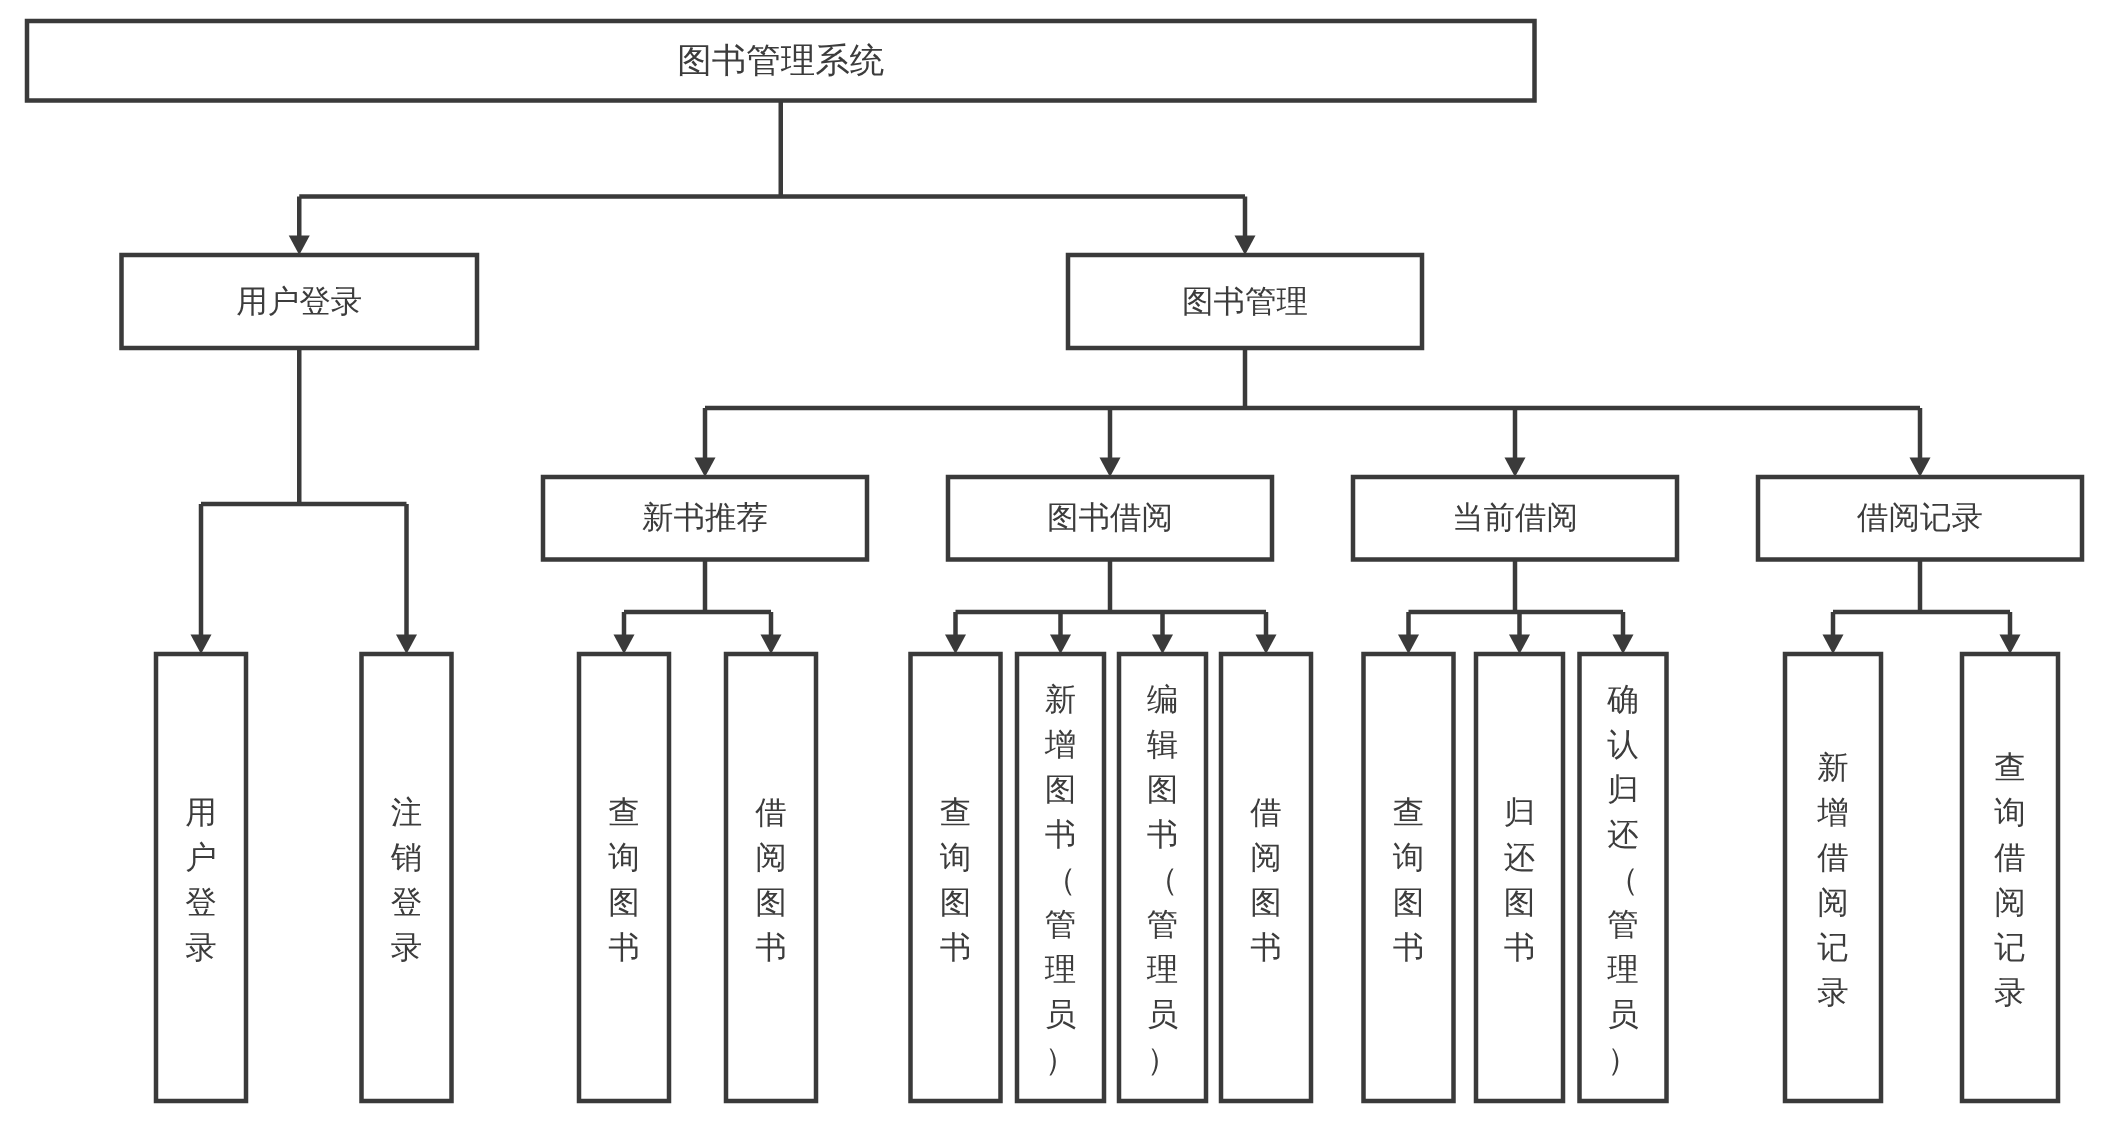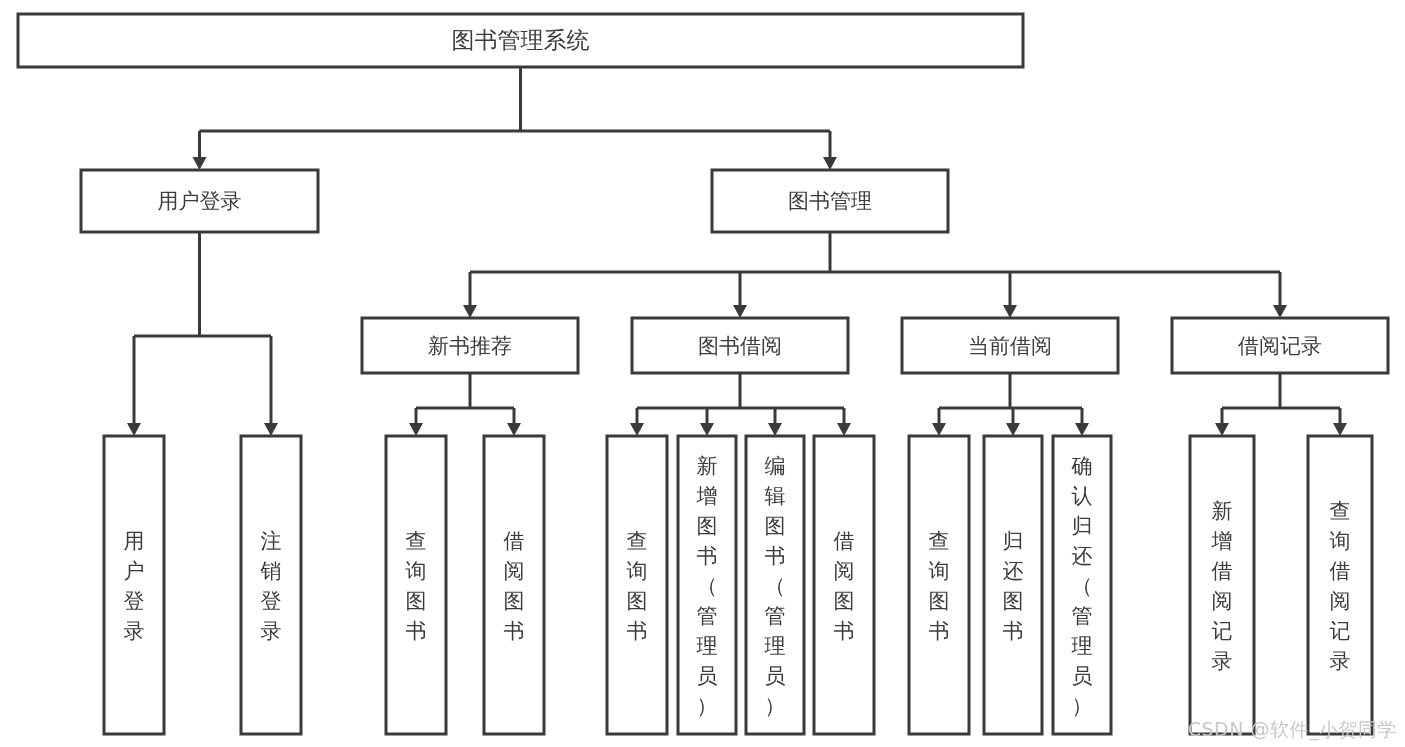--- a/index.html
+++ b/index.html
@@ -240,14 +240,13 @@
         <g>
           <rect x="1190" y="436" width="64" height="298" class="leaf-rect"></rect>
           <text x="1222" y="0" class="leaf-text"><tspan x="1222" y="518.4">新</tspan><tspan x="1222" y="548.4">增</tspan><tspan x="1222" y="578.4">借</tspan><tspan x="1222" y="608.4">阅</tspan><tspan x="1222" y="638.4">记</tspan><tspan x="1222" y="668.4">录</tspan></text>
         </g>
         <g>
           <rect x="1308" y="436" width="64" height="298" class="leaf-rect"></rect>
           <text x="1340" y="0" class="leaf-text"><tspan x="1340" y="518.4">查</tspan><tspan x="1340" y="548.4">询</tspan><tspan x="1340" y="578.4">借</tspan><tspan x="1340" y="608.4">阅</tspan><tspan x="1340" y="638.4">记</tspan><tspan x="1340" y="668.4">录</tspan></text>
         </g>
       </g>
   </svg>
-  <div class="watermark">CSDN @软件_小贺同学</div>
 </div>
 
 </body></html>

